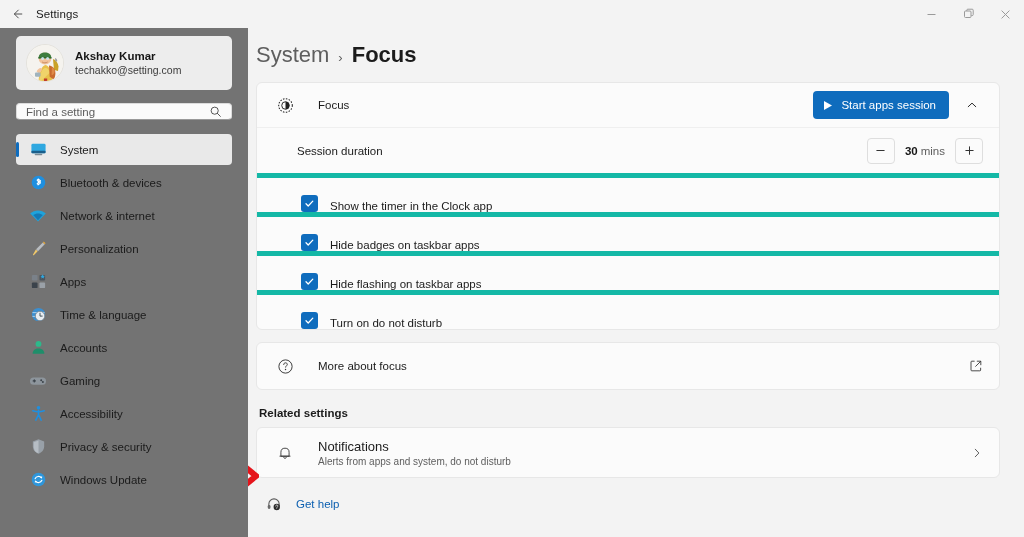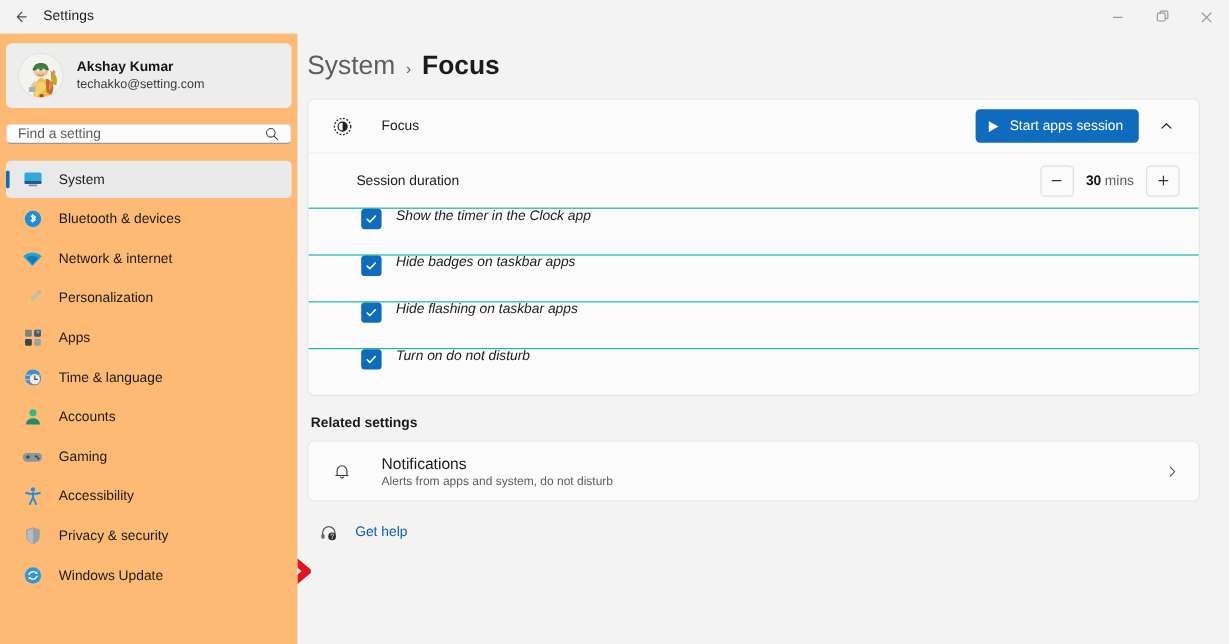--- a/index.html
+++ b/index.html
@@ -37,22 +37,22 @@
     display: flex; align-items: center; justify-content: center;
     color: #8A8A8A;
   }
 
   
   .shell { display: flex; width: 1024px; height: 509px; }
 
   
   .sidebar {
     width: 248px; height: 509px;
-    background: #fdba74;
-    padding: 0 5px;
+    background: #737373;
+    padding: 0 16px;
     flex: 0 0 248px;
     position: relative;
   }
   .profile {
     display: flex; align-items: center;
     height: 54px;
     background: #EDEDED;
     border-radius: 5px;
     margin: 8px 0 0 0;
     padding: 0 10px;
@@ -175,25 +175,24 @@
     border-radius: 4px;
     display: flex; align-items: center; justify-content: center;
     color: #333; cursor: pointer;
   }
   .step-val { font-size: 11.5px; padding: 0 6px; white-space: nowrap; }
   .step-val b { font-weight: bold; color: #161616; }
   .step-val span { color: #5E5E5E; margin-left: 3px; }
 
   
   .cb-row {
-    display: flex; align-items: flex-start;
+    display: flex; align-items: flex-end;
     min-height: 39px;
     padding-left: 44px;
-    border-top: 1px solid #14b8a6;
-    font-style: italic;
+    border-top: 5px solid #14b8a6;
   }
   .cbox {
     width: 17px; height: 17px; flex: 0 0 17px;
     border-radius: 3px;
     background: #0F6CBD;
     display: flex; align-items: center; justify-content: center;
     cursor: pointer;
   }
   .cb-label { font-size: 11.5px; margin-left: 12px; color: #1B1B1B; }
 
@@ -509,20 +508,39 @@
         <span class="cbox">
           <svg width="11" height="11" viewBox="0 0 12 12" fill="none">
               <path d="M2.2 6.3l2.4 2.4 5-5.3" stroke="#fff" stroke-width="1.4" stroke-linecap="round" stroke-linejoin="round"></path>
             </svg>
         </span>
         <span class="cb-label">Turn on do not disturb</span>
       </div>
 
     </div>
 
+    <div class="card spaced">
+      <div class="row">
+        <span class="row-ico">
+          <svg width="17" height="17" viewBox="0 0 18 18" fill="none">
+            <circle cx="9" cy="9" r="7" stroke="#333" stroke-width="1"></circle>
+            <path d="M7.1 6.9c0-1.1.9-1.8 1.9-1.8s1.9.7 1.9 1.7c0 1.4-1.8 1.4-1.8 2.9" stroke="#333" stroke-width="1" stroke-linecap="round" fill="none"></path>
+            <circle cx="9.05" cy="12.2" r=".75" fill="#333"></circle>
+          </svg>
+        </span>
+        <span class="row-label">More about focus</span>
+        <span class="spacer"></span>
+        <span style="display:flex;color:#333">
+          <svg width="14" height="14" viewBox="0 0 16 16" fill="none">
+            <path d="M6.4 2.5H3.2a.9.9 0 0 0-.9.9v9.2a.9.9 0 0 0 .9.9h9.2a.9.9 0 0 0 .9-.9V10" stroke="#333" stroke-width="1"></path>
+            <path d="M9.4 2.5h4.1v4.1M13.3 2.7L7.6 8.4" stroke="#333" stroke-width="1" stroke-linecap="round" stroke-linejoin="round"></path>
+          </svg>
+        </span>
+      </div>
+    </div>
 
     <div class="section-title">Related settings</div>
 
     <div class="card">
       <div class="row" style="min-height:49px">
         <span class="row-ico">
           <svg width="16" height="16" viewBox="0 0 18 18" fill="none">
             <path d="M4.4 12.6V8.2A4.6 4.6 0 0 1 9 3.6a4.6 4.6 0 0 1 4.6 4.6v4.4H4.4z" stroke="#333" stroke-width="1" stroke-linejoin="round"></path>
             <path d="M3.3 12.6h11.4" stroke="#333" stroke-width="1" stroke-linecap="round"></path>
             <path d="M7.6 14.1a1.5 1.5 0 0 0 2.8 0" stroke="#333" stroke-width="1" stroke-linecap="round"></path>

